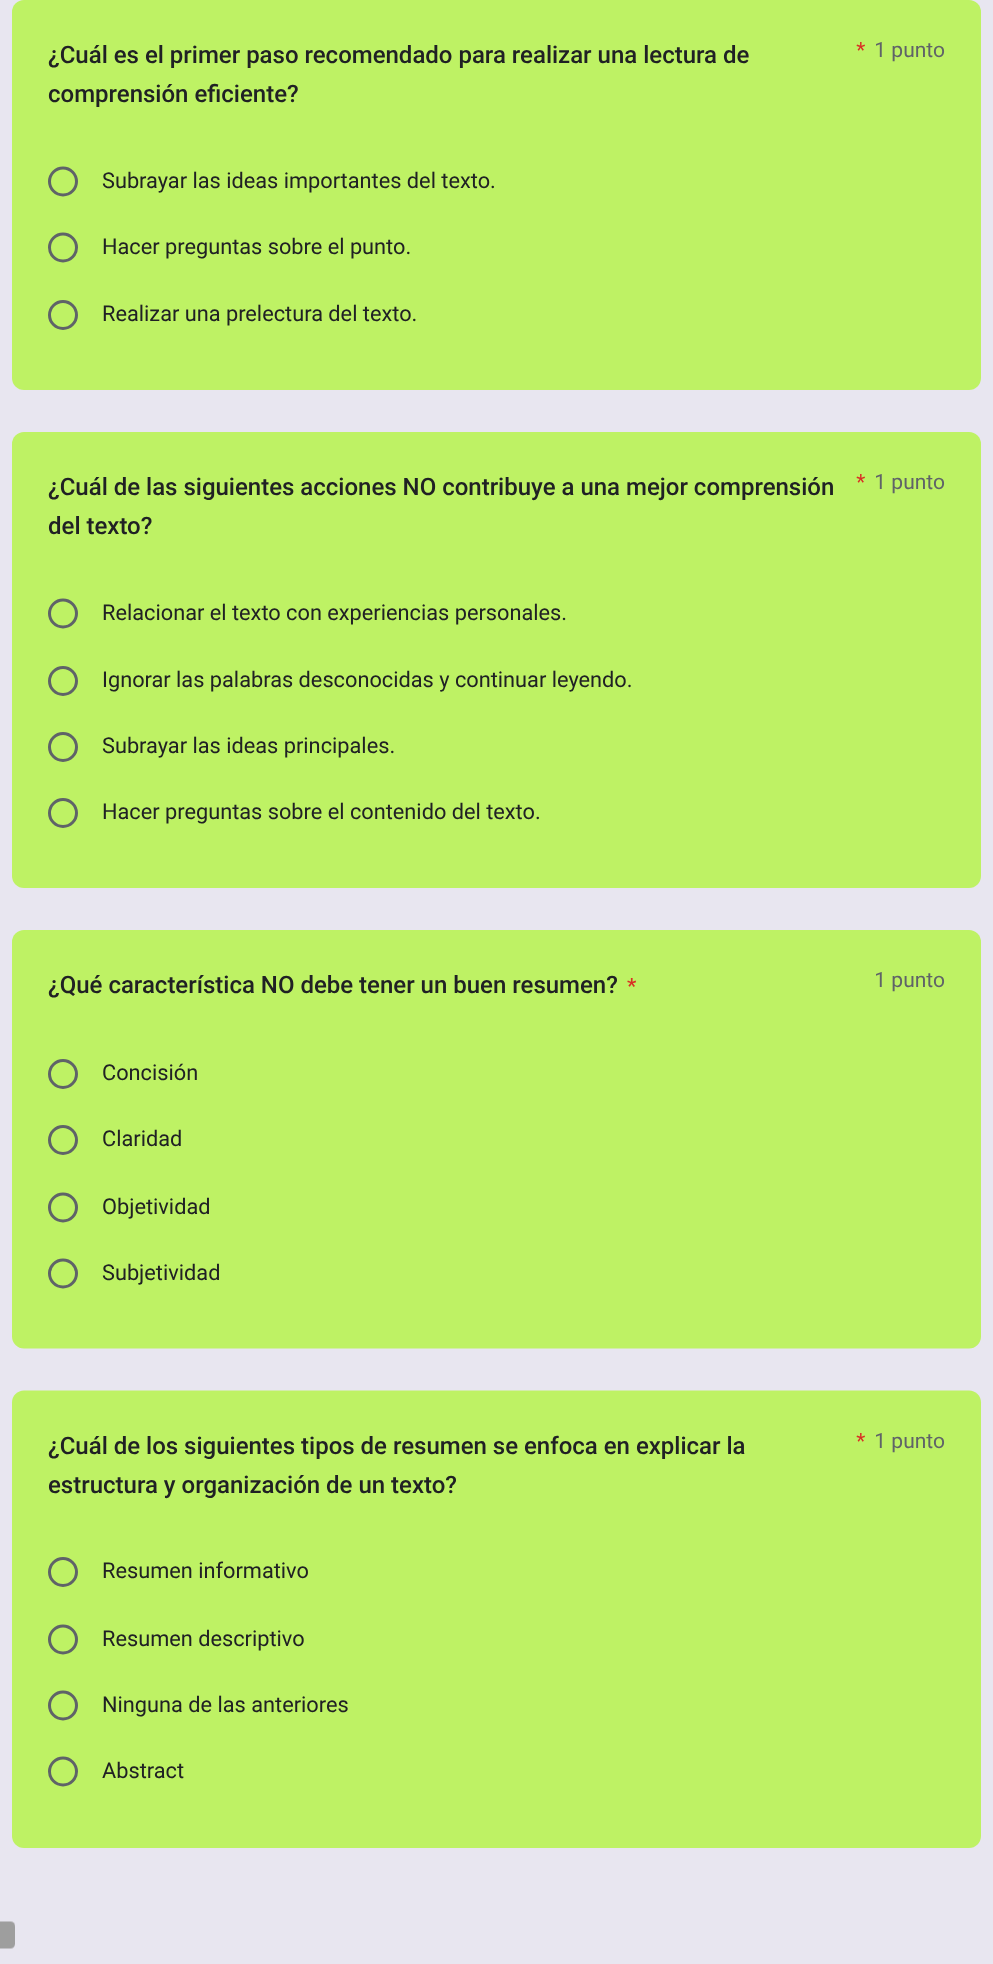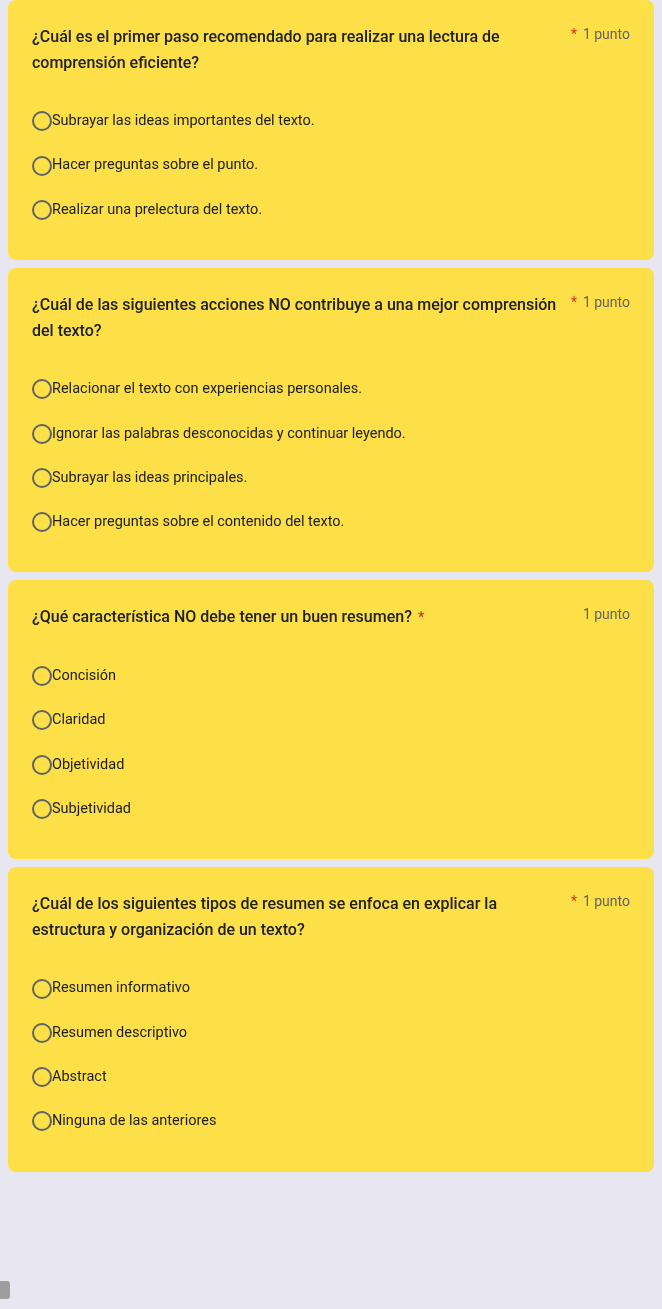--- a/index.html
+++ b/index.html
@@ -3,23 +3,23 @@
 <meta charset="utf-8">
 <style>
   * { box-sizing: border-box; margin: 0; padding: 0; }
   body {
     background: #e8e6f0;
     font-family: Roboto, Arial, sans-serif;
     width: 662px;
     padding: 0 8px;
   }
   .card {
-    background: #fde047;
+    background: #bef264;
     border-radius: 8px;
-    margin-bottom: 8px;
+    margin-bottom: 28px;
     padding: 24px 24px 28px 24px;
   }
   .card:last-child { margin-bottom: 0; }
   .question-header {
     display: flex;
     align-items: flex-start;
     gap: 12px;
     margin-bottom: 24px;
   }
   .question-text {
@@ -39,21 +39,22 @@
     font-size: 14px;
     white-space: nowrap;
     padding-top: 2px;
     display: flex;
     gap: 6px;
     align-items: flex-start;
   }
   .points .required { margin: 0; }
   .option {
     display: flex;
-    align-items: center;
+    align-items: flex-start;
+    gap: 16px;
     padding: 12px 0;
     cursor: pointer;
   }
   .radio {
     width: 20px;
     height: 20px;
     border: 2px solid #5f6368;
     border-radius: 50%;
     flex-shrink: 0;
   }
@@ -168,21 +169,21 @@
   <div class="option">
     <div class="radio"></div>
     <div class="option-label">Resumen informativo</div>
   </div>
   <div class="option">
     <div class="radio"></div>
     <div class="option-label">Resumen descriptivo</div>
   </div>
   <div class="option">
     <div class="radio"></div>
-    <div class="option-label">Abstract</div>
+    <div class="option-label">Ninguna de las anteriores</div>
   </div>
   <div class="option">
     <div class="radio"></div>
-    <div class="option-label">Ninguna de las anteriores</div>
+    <div class="option-label">Abstract</div>
   </div>
 </div>
 
 <div class="report-tab"></div>
 
 </body></html>

